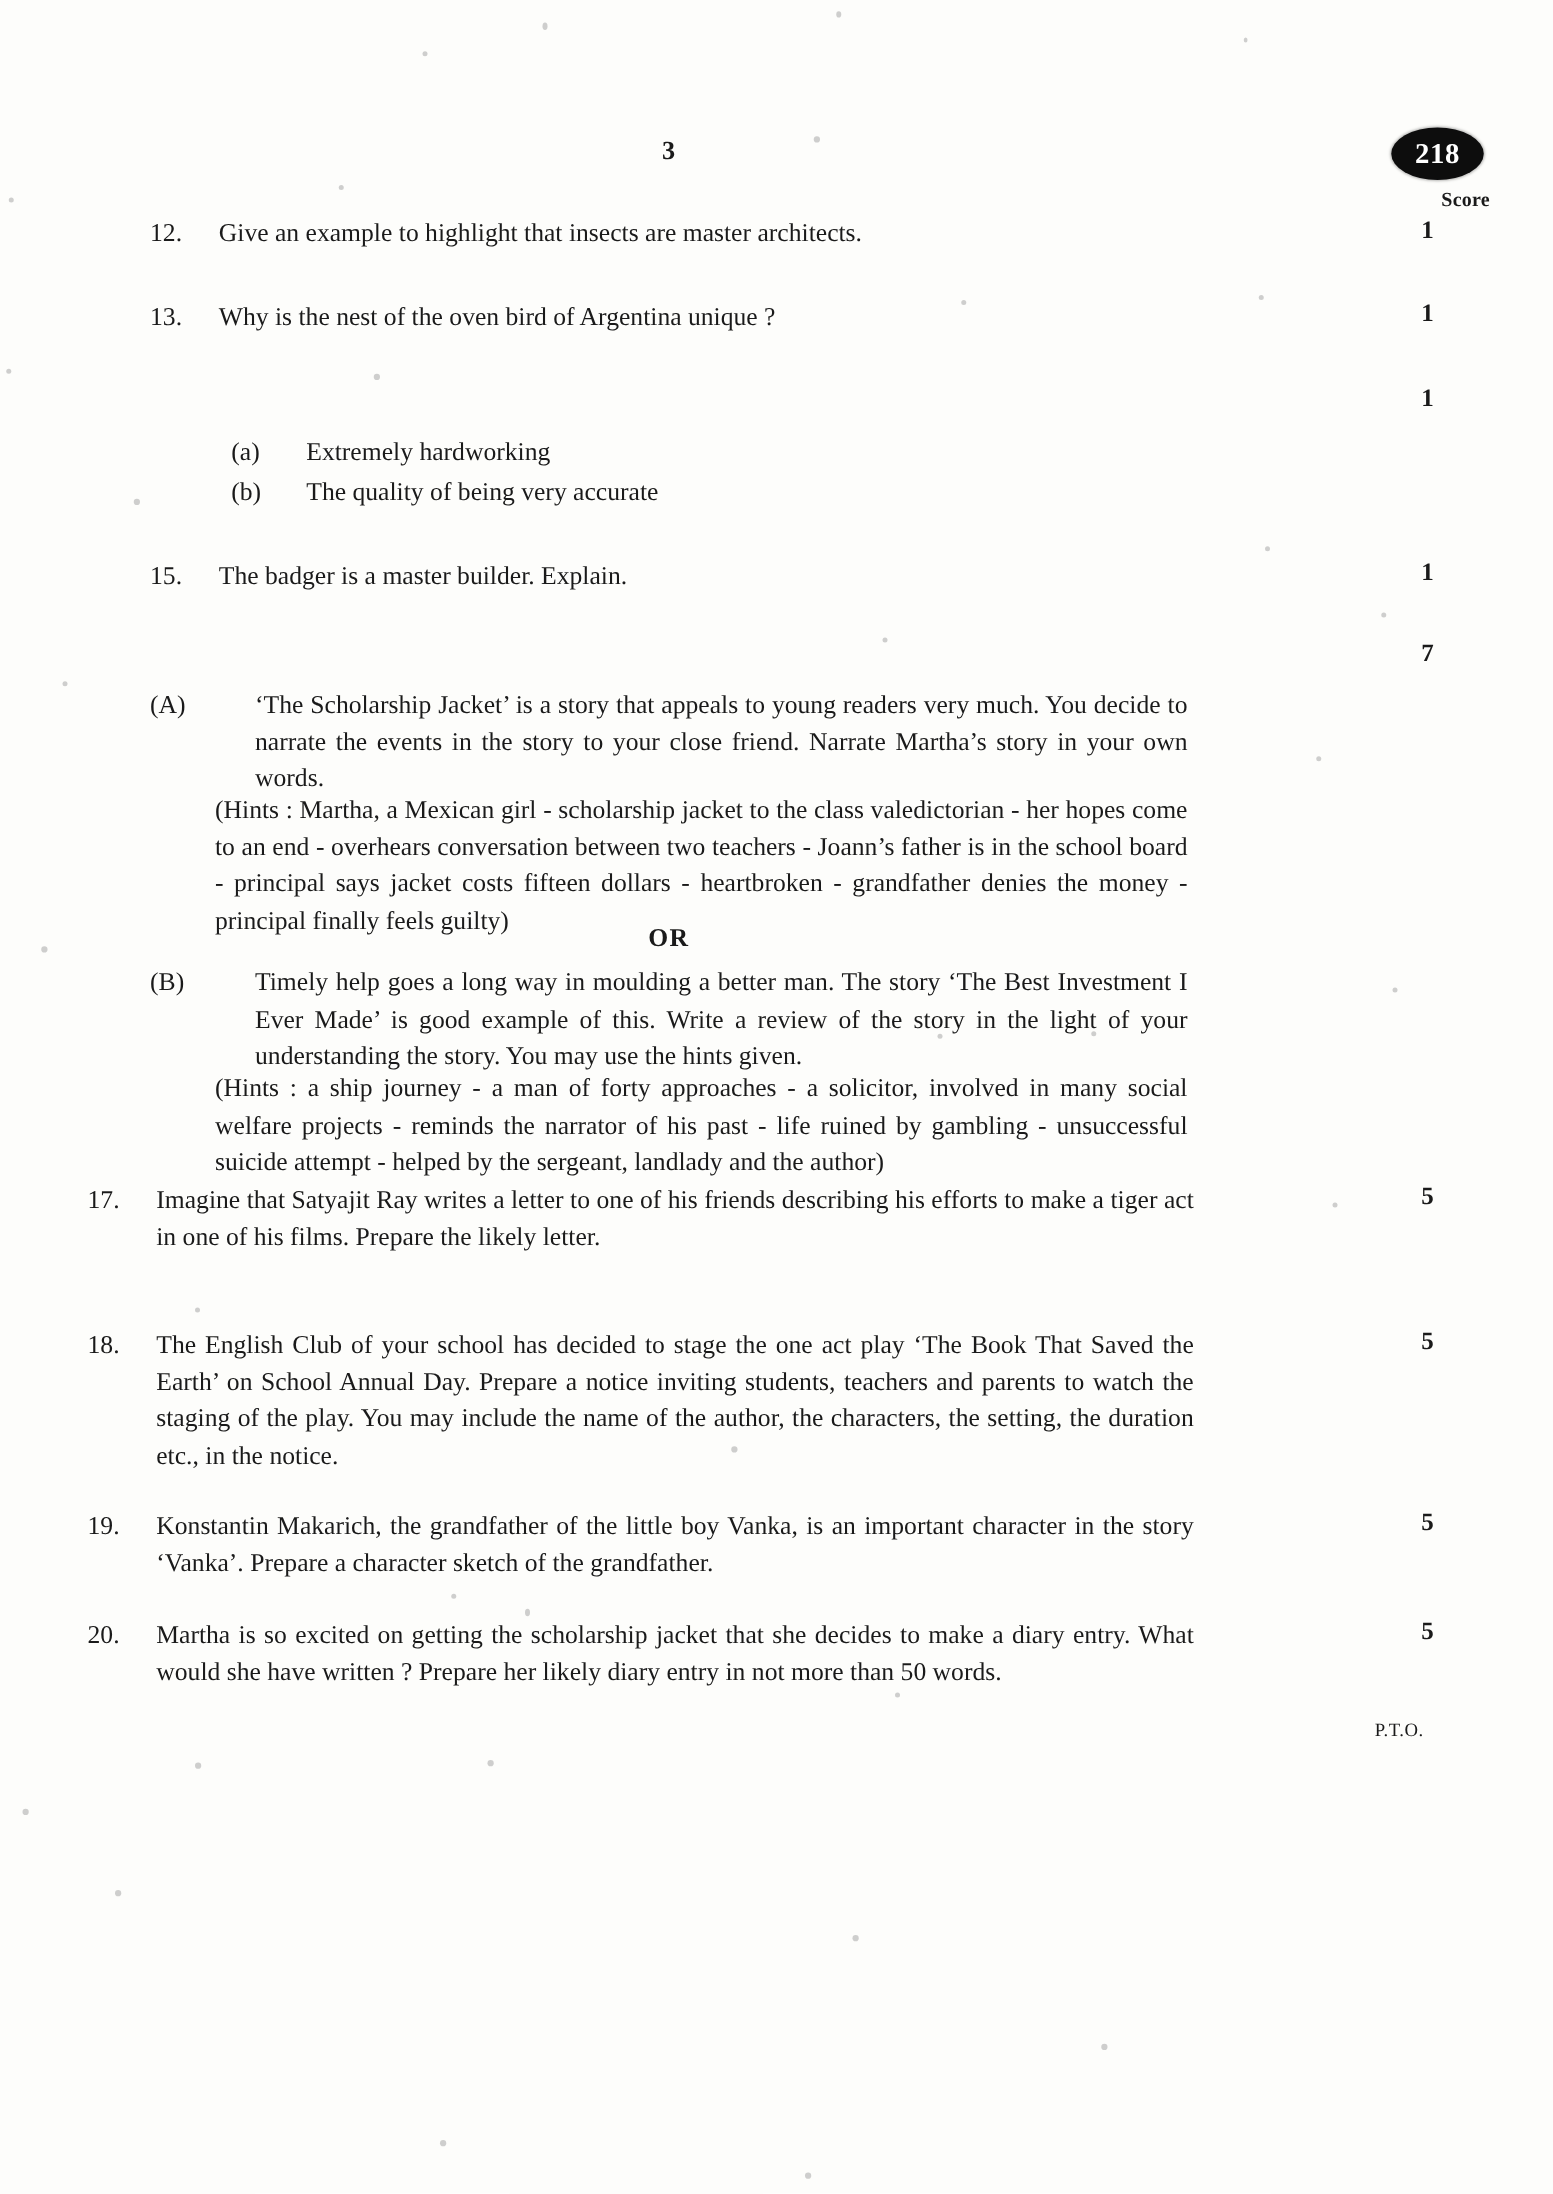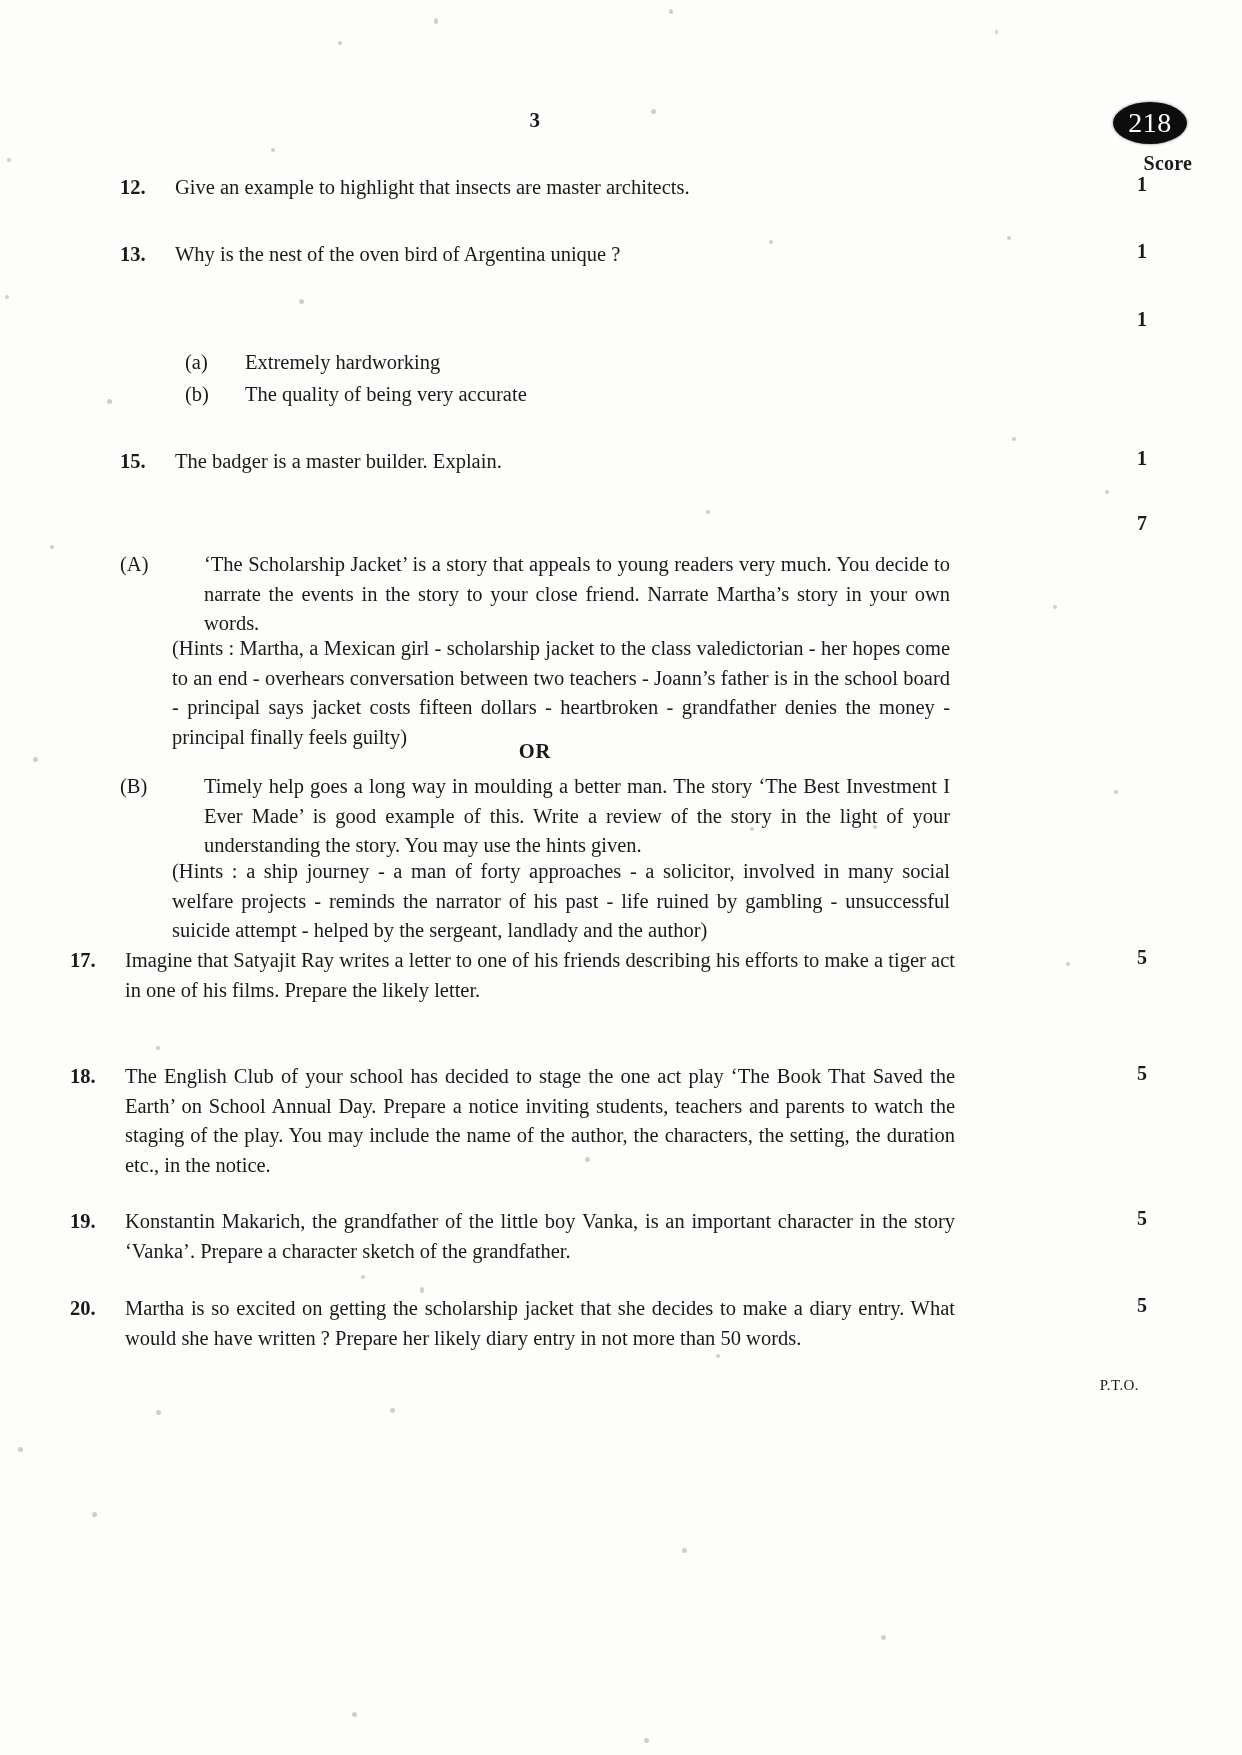--- a/index.html
+++ b/index.html
@@ -38,34 +38,34 @@
 
   .code-badge {
     position: absolute;
     right: 55px;
     top: 102px;
     width: 74px;
     height: 42px;
     background: #0d0d0d;
     border-radius: 50%;
     color: #ffffff;
-    font-size: 28px;
-    font-weight: normal;
+    font-size: 23px;
+    font-weight: bold;
     display: flex;
     align-items: center;
     justify-content: center;
     letter-spacing: .5px;
     box-shadow: 0 0 2px 1px rgba(0,0,0,.25);
   }
 
   .score-head {
     position: absolute;
     right: 50px;
     top: 152px;
-    font-size: 20px;
+    font-size: 16px;
     font-weight: bold;
     letter-spacing: .2px;
   }
 
   .marks {
     position: absolute;
     right: 88px;
     font-size: 20px;
     font-weight: bold;
     text-align: center;
@@ -73,21 +73,21 @@
   }
 
   .q {
     position: absolute;
     display: flex;
     font-size: 20.5px;
     line-height: 29px;
   }
   .q .num {
     flex: 0 0 auto;
-    font-weight: bold;
+    font-weight: normal;
     text-align: left;
   }
   .q .body {
     flex: 1 1 auto;
   }
 
   
   .qi {
     left: 120px;
     width: 830px;

